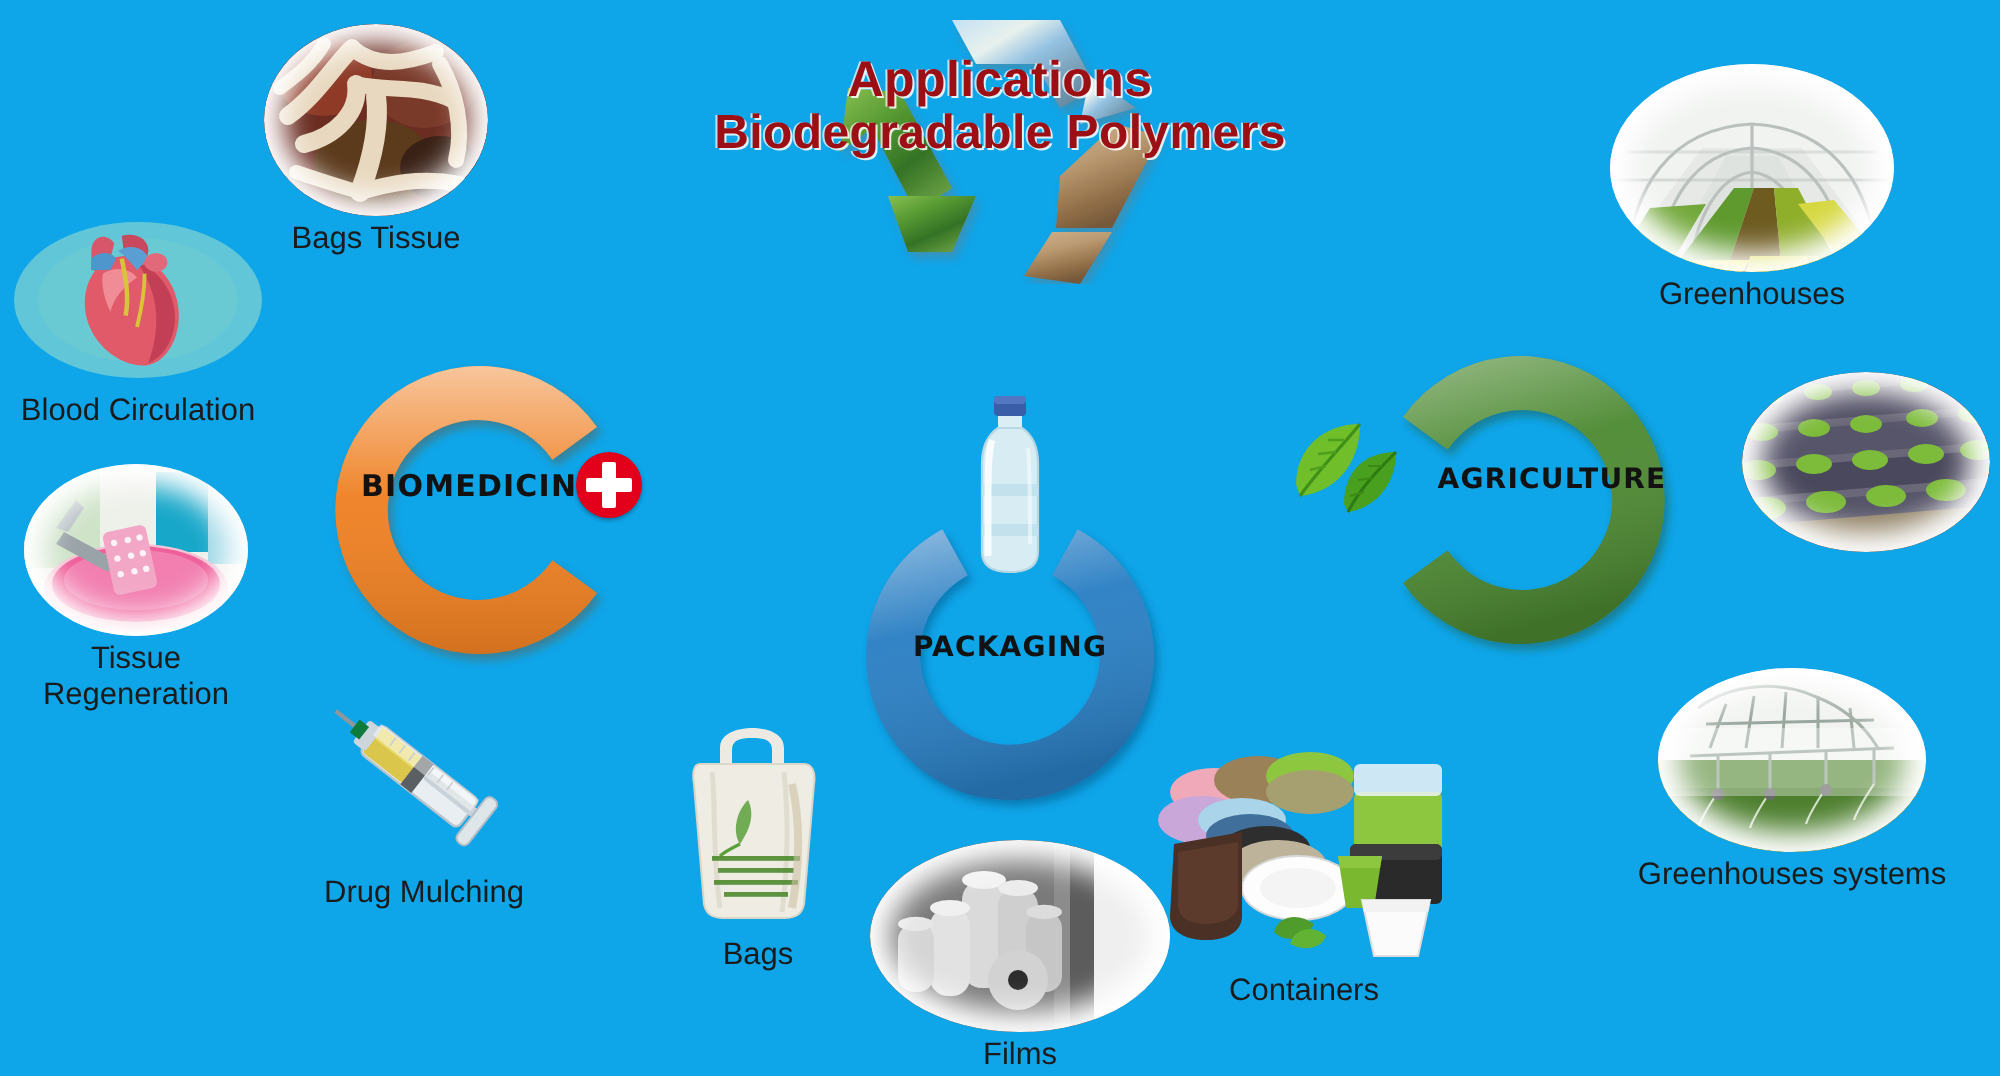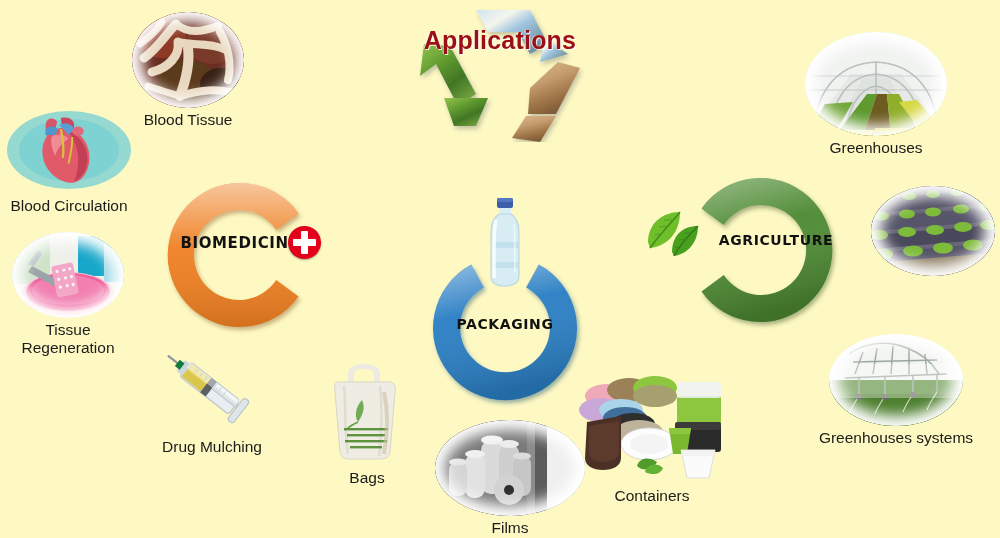--- a/index.html
+++ b/index.html
@@ -8,21 +8,21 @@
     padding: 0;
     background: #ffffff;
   }
   body {
     font-family: "Liberation Sans", sans-serif;
   }
   #canvas {
     position: relative;
     width: 1000px;
     height: 538px;
-    background: #fef9c3;
+    background: #0ea5e9;
     overflow: hidden;
   }
   .abs { position: absolute; }
 
   
   #title-block {
     left: 330px; top: 2px; width: 340px; height: 140px;
   }
   #recycle-symbol {
     position: absolute; left: 50px; top: 0px; width: 240px; height: 140px;
@@ -133,20 +133,21 @@
         <path d="M70 44 L96 92 L78 104 L56 62 L40 74 L44 42 Z" fill="url(#leafTex)"></path>
         <path d="M64 96 L108 96 L96 124 L74 124 Z" fill="url(#leafTex)"></path>
 
         <path d="M178 60 L200 66 L176 112 L148 112 L150 86 Z" fill="url(#corkTex)"></path>
         <path d="M146 114 L176 114 L160 140 L132 136 Z" fill="url(#corkTex)"></path>
       </g>
     </svg>
 
     <div id="title-text">
       <span class="title-l1">Applications</span>
+      <span class="title-l3">Biodegradable Polymers</span>
     </div>
   </div>
 
   <div class="ring-wrap" style="left:140px; top:155px; width:200px; height:200px;">
     <svg class="ring-svg" width="200" height="200" viewBox="0 0 200 200">
       <defs>
         <linearGradient id="orangeGrad" x1="0" y1="0" x2="0.3" y2="1">
           <stop offset="0%" stop-color="#f9a košt"></stop>
           <stop offset="0%" stop-color="#f7a košt"></stop>
         </linearGradient>
@@ -199,21 +200,21 @@
           <path d="M20 60 C36 56 48 44 46 30" stroke-width="9"></path>
           <path d="M46 30 C62 34 78 30 94 38" stroke-width="8"></path>
           <path d="M56 36 C58 52 54 68 48 84" stroke-width="10"></path>
           <path d="M48 84 C62 80 78 76 98 80" stroke-width="8"></path>
           <path d="M88 20 C96 34 100 52 96 68" stroke-width="8"></path>
           <path d="M16 74 C28 78 40 82 48 84" stroke-width="7"></path>
           <path d="M8 32 C16 26 24 20 30 10" stroke-width="7"></path>
         </g>
       </svg>
     </div>
-    <div class="node-caption">Blood Tissue</div>
+    <div class="node-caption">Bags Tissue</div>
   </div>
 
   <div class="node" style="left:2px; top:108px; width:134px;">
     <div class="thumb" style="width:134px; height:86px;">
       <svg width="134" height="86" viewBox="0 0 134 86">
         <ellipse cx="67" cy="42" rx="62" ry="39" fill="#77cfd4" opacity="0.78"></ellipse>
         <ellipse cx="67" cy="42" rx="50" ry="31" fill="#6fcdd2" opacity="0.6"></ellipse>
         <g transform="translate(38,8) scale(0.95)">
           <path d="M18 6 C14 0 6 2 6 10 L6 20 L14 22 Z" fill="#d8566a"></path>
           <path d="M22 2 C30 0 36 4 36 10 L34 20 L24 18 Z" fill="#c9485e"></path>
@@ -324,21 +325,21 @@
         <rect x="16" y="14" width="12" height="8" fill="#dbeef4"></rect>
         <path d="M16 20 C10 24 8 30 8 38 L8 82 C8 88 12 92 22 92 C32 92 36 88 36 82 L36 38 C36 30 34 24 28 20 Z" fill="#d7ecf3" stroke="#b7d7e2" stroke-width="1.1"></path>
         <rect x="8" y="48" width="28" height="6" fill="#c3e1ec"></rect>
         <rect x="8" y="68" width="28" height="6" fill="#c3e1ec"></rect>
         <path d="M13 26 C11 32 11 44 11 60 L11 84" stroke="#ffffff" stroke-width="3.5" opacity="0.85" fill="none"></path>
         <path d="M31 30 C32 40 32 56 32 78" stroke="#ffffff" stroke-width="2" opacity="0.5" fill="none"></path>
       </svg>
     </div>
   </div>
 
-  <div class="node" style="left:312px; top:362px; width:110px;">
+  <div class="node" style="left:324px; top:362px; width:110px;">
     <div class="thumb" style="width:86px; height:104px;">
       <svg width="86" height="104" viewBox="0 0 86 104">
         <path d="M24 12 C24 4 34 2 40 2 C46 2 56 4 56 12 L56 20 L50 20 L50 13
                  C50 8 46 7 40 7 C34 7 30 8 30 13 L30 20 L24 20 Z" fill="#eceae2"></path>
         <path d="M14 20 L66 20 C70 20 72 24 71 30 L66 90 C65 95 62 97 56 97 L26 97
                  C20 97 17 95 16 90 L11 30 C10 24 11 20 14 20 Z" fill="#eeece3" stroke="#d9d6c8" stroke-width="1"></path>
         <path d="M20 24 C22 40 20 62 24 92" stroke="#e0ddd0" stroke-width="2.5" fill="none"></path>
         <path d="M56 24 C58 44 58 70 55 94" stroke="#e0ddd0" stroke-width="2.5" fill="none"></path>
         <path d="M38 38 C32 44 30 54 34 60 C38 54 42 46 38 38 Z" fill="#5aa03a" opacity="0.85"></path>
         <path d="M34 60 C30 62 26 64 24 66" stroke="#5aa03a" stroke-width="1.6" fill="none"></path>

